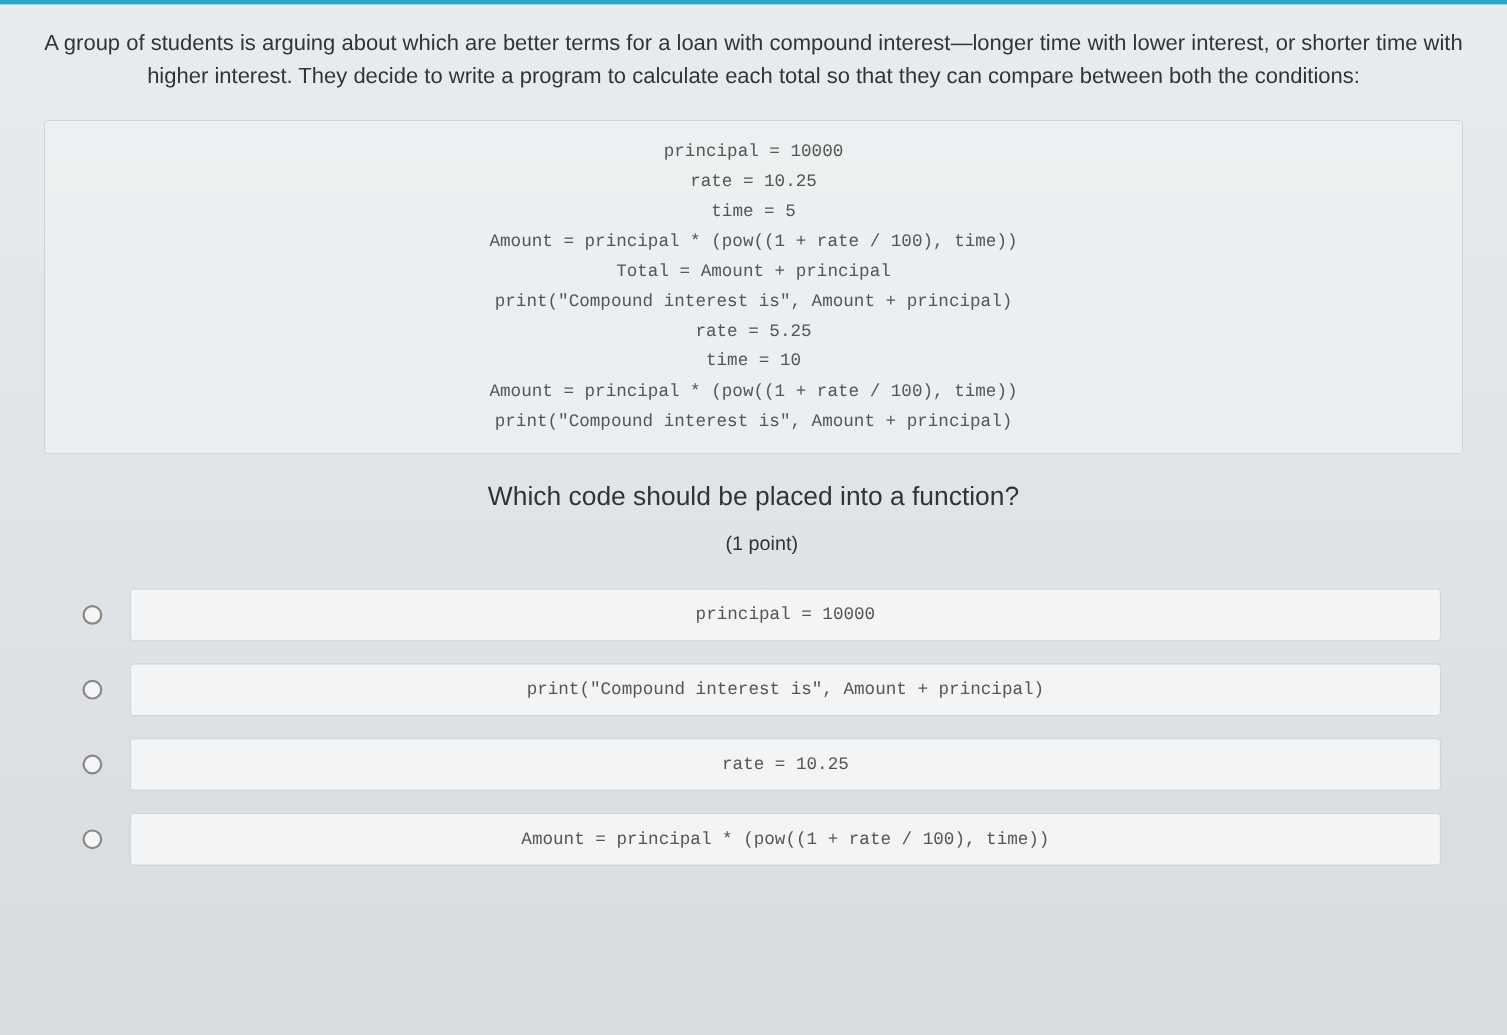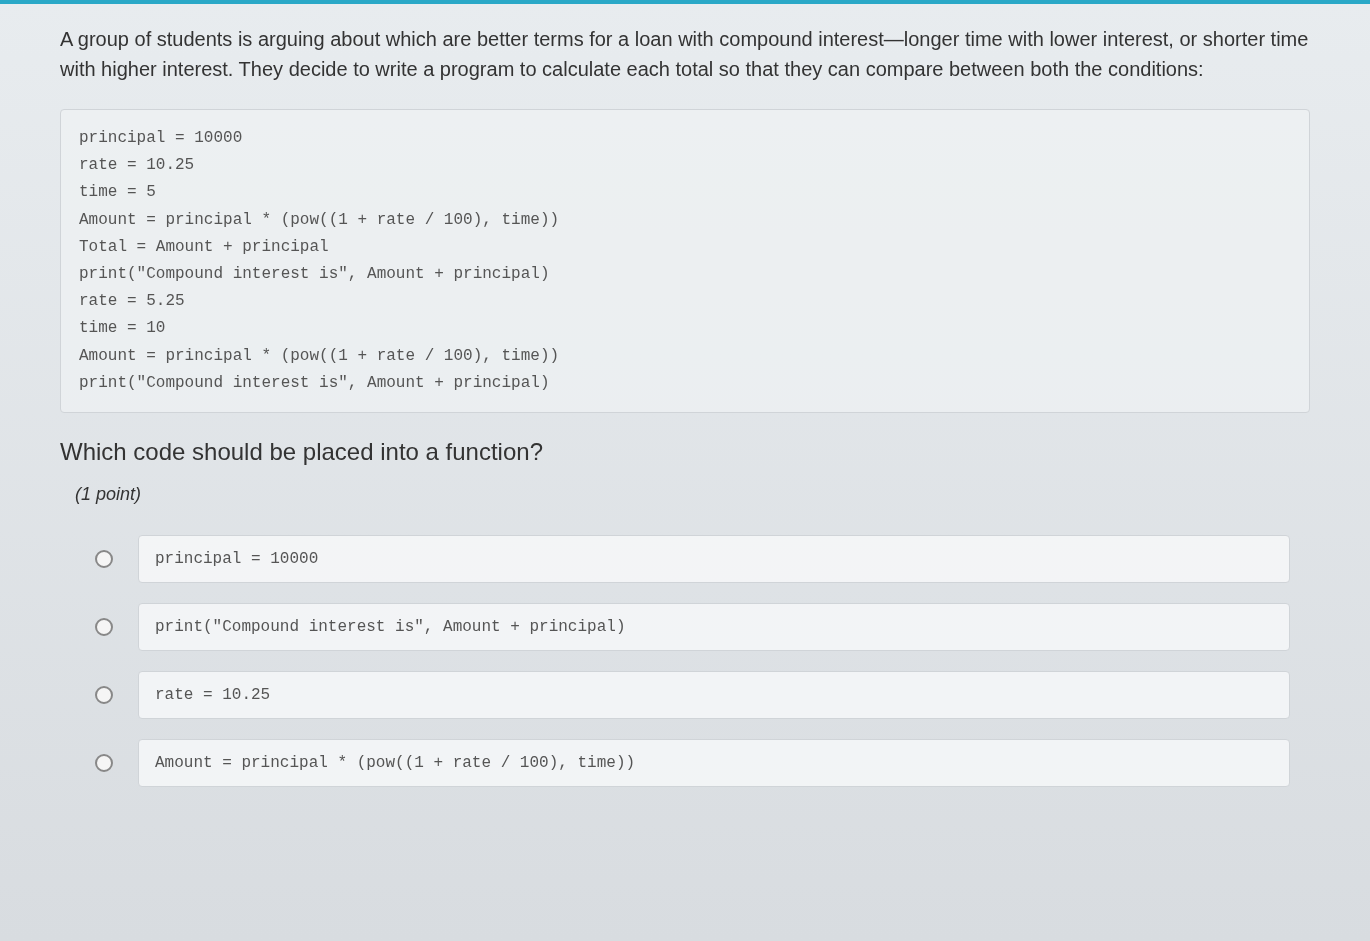--- a/index.html
+++ b/index.html
@@ -14,21 +14,22 @@
       width: 1370px;
       height: 941px;
       overflow: hidden;
     }
     .top-bar {
       height: 4px;
       background: #2aa8c7;
       width: 100%;
     }
     .content {
-      padding: 20px 60px;
+      padding: 20px 40px;
+      text-align: center;
     }
     .question-text {
       font-size: 20px;
       color: #333;
       line-height: 1.5;
       margin-bottom: 25px;
     }
     .code-block {
       background: rgba(240, 242, 244, 0.7);
       border: 1px solid #d0d4d8;
@@ -41,21 +42,20 @@
       margin-bottom: 25px;
       white-space: pre;
     }
     .sub-question {
       font-size: 24px;
       color: #333;
       margin-bottom: 18px;
     }
     .points {
       font-size: 18px;
-      font-style: italic;
       color: #333;
       margin-bottom: 30px;
       padding-left: 15px;
     }
     .options-container {
       padding-left: 35px;
       padding-right: 20px;
     }
     .option-row {
       display: flex;

